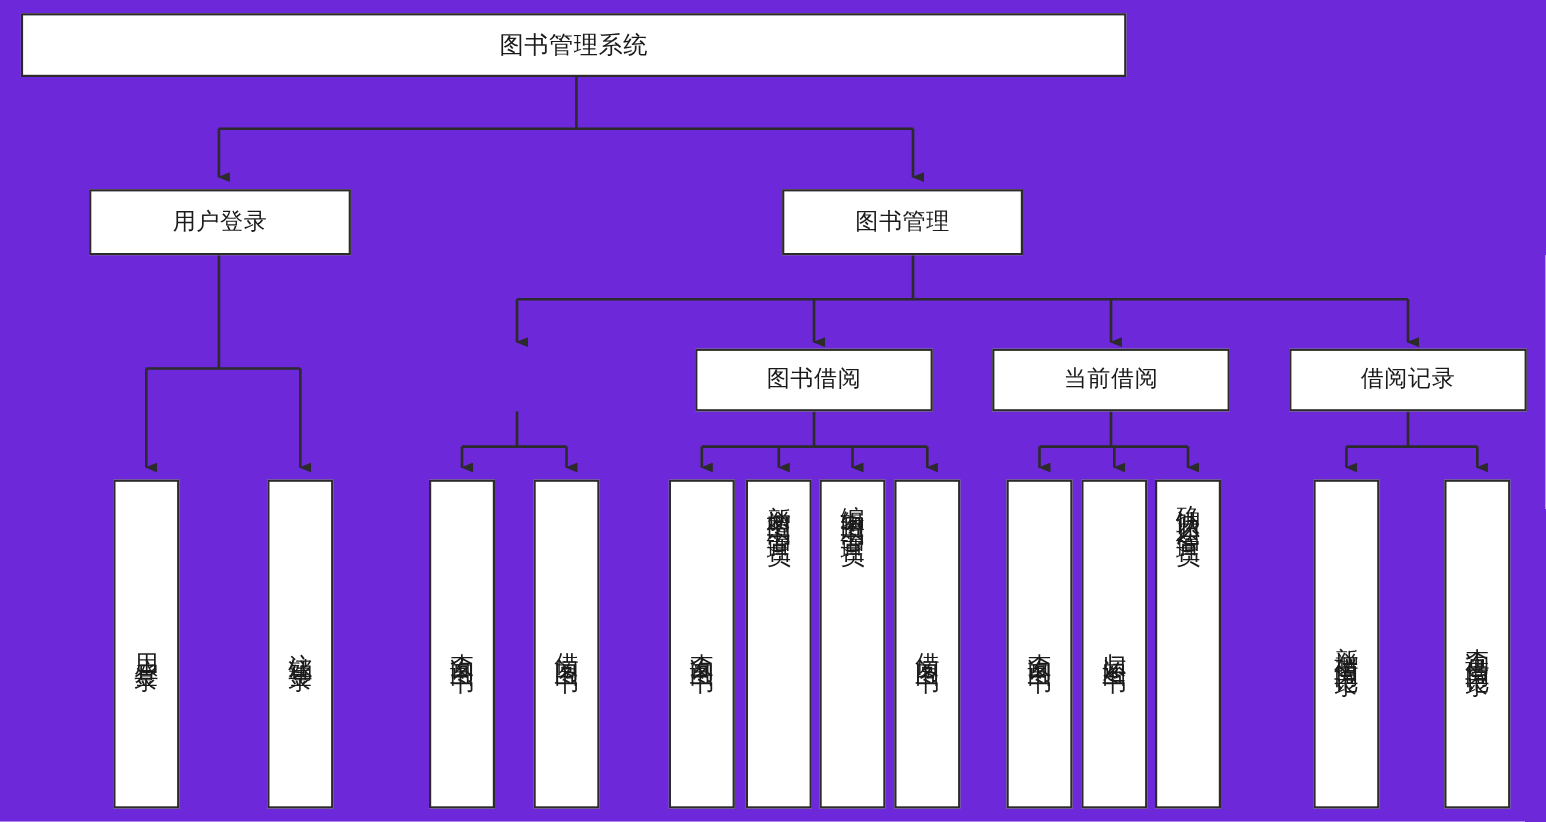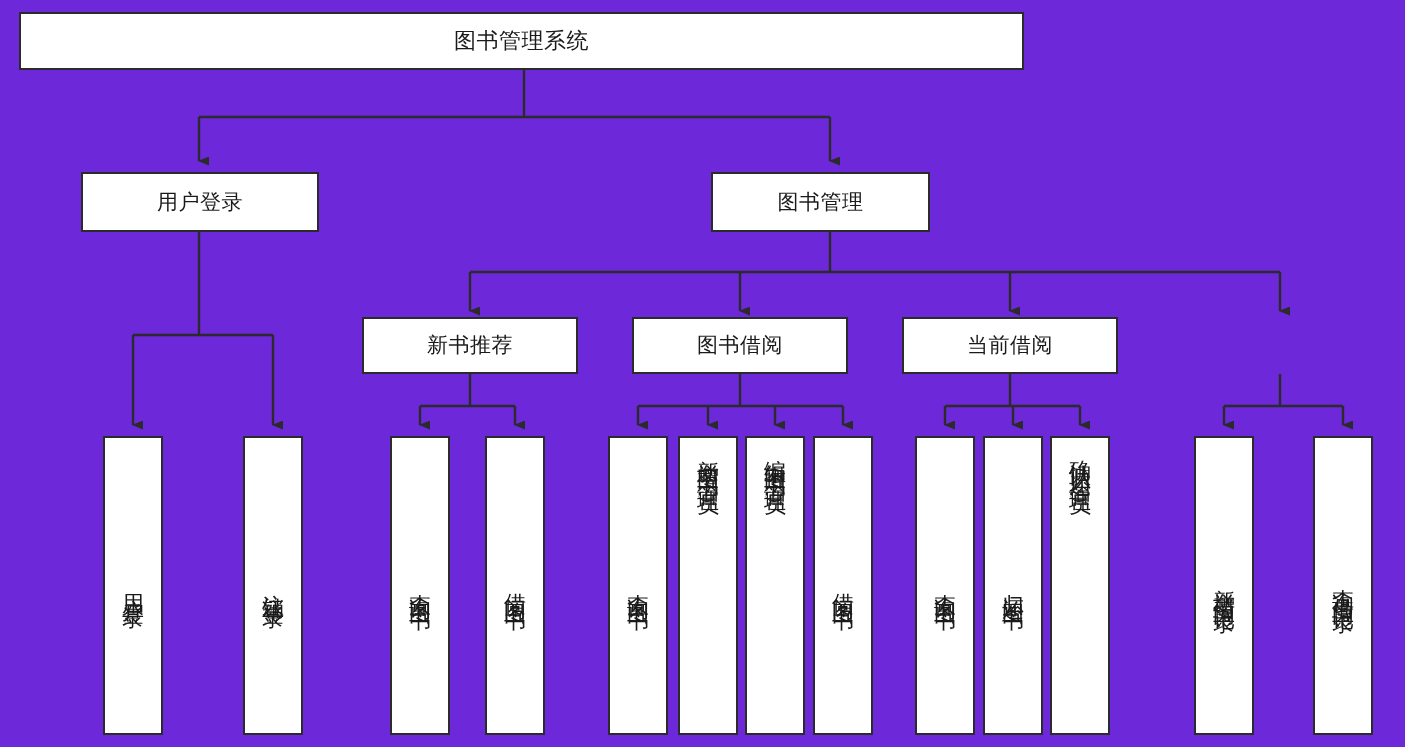--- a/index.html
+++ b/index.html
@@ -136,32 +136,32 @@
   </div>
 
   <div class="node h" style="left:81px; top:172px; width:238px; height:60px;">
     <span class="label">用户登录</span>
   </div>
 
   <div class="node h" style="left:711px; top:172px; width:219px; height:60px;">
     <span class="label">图书管理</span>
   </div>
 
-  <div class="node h" style="left:362px; top:317px; width:216px; height:57px;">
-    <span class="label">新书推荐</span>
-  </div>
 
   <div class="node h" style="left:632px; top:317px; width:216px; height:57px;">
     <span class="label">图书借阅</span>
   </div>
 
   <div class="node h" style="left:902px; top:317px; width:216px; height:57px;">
     <span class="label">当前借阅</span>
   </div>
 
+  <div class="node h" style="left:1172px; top:317px; width:216px; height:57px;">
+    <span class="label">借阅记录</span>
+  </div>
 
   <div class="node v mid" style="left:103px; top:436px; width:60px; height:299px;">
     <span class="label">用户登录</span>
   </div>
   <div class="node v mid" style="left:243px; top:436px; width:60px; height:299px;">
     <span class="label">注销登录</span>
   </div>
 
   <div class="node v mid" style="left:390px; top:436px; width:60px; height:299px;">
     <span class="label">查询图书</span>

